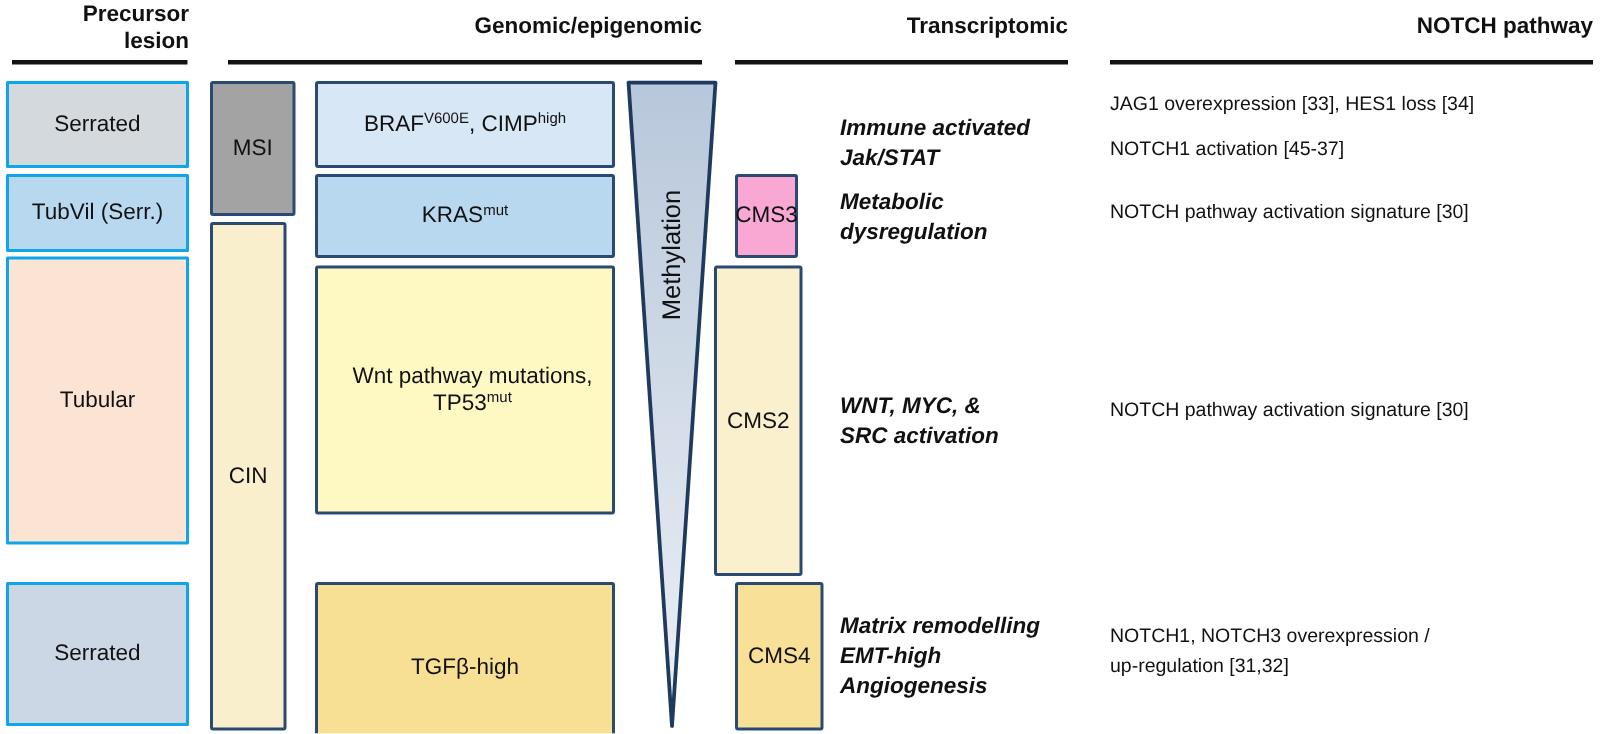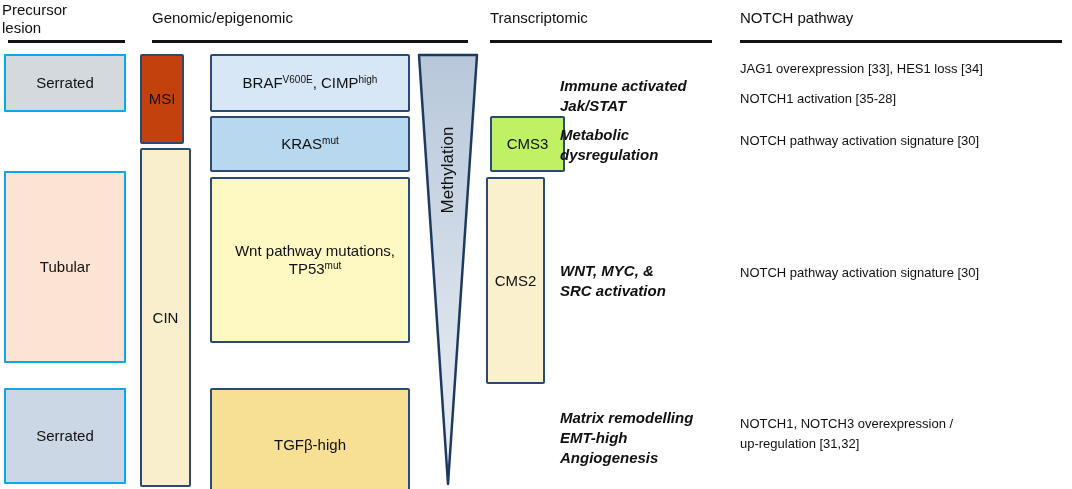--- a/index.html
+++ b/index.html
@@ -1,22 +1,22 @@
 <!DOCTYPE html>
 <html><head>
 <meta charset="utf-8">
 <style>
   html,body{margin:0;padding:0;background:#ffffff;}
   .canvas{
     position:relative; width:1072px; height:489px; background:#ffffff;
     font-family:"Liberation Sans", sans-serif; color:#111; overflow:hidden;
   }
   .hdr{
-    position:absolute; font-weight:normal; font-size:15px; line-height:18px;
-    text-align:left; color:#111;
+    position:absolute; font-weight:bold; font-size:15px; line-height:18px;
+    text-align:right; color:#111;
   }
   .rule{ position:absolute; height:3px; background:#121212; }
   .box{
     position:absolute; box-sizing:border-box; display:flex;
     align-items:center; justify-content:center; text-align:center;
     font-size:15px; line-height:18px; color:#111;
   }
   .b-dark{ border:2px solid #0ea5e9; border-radius:1px; }
   .b-navy{ border:2px solid #2b4a72; border-radius:2px; }
   sup{ font-size:10px; line-height:0; vertical-align:5px; }
@@ -47,28 +47,31 @@
 
   <div class="hdr" style="left:490px; top:9px; width:222px;">Transcriptomic</div>
   <div class="rule" style="left:490px; top:40px; width:222px;"></div>
 
   <div class="hdr" style="left:740px; top:9px; width:322px;">NOTCH pathway</div>
   <div class="rule" style="left:740px; top:40px; width:322px;"></div>
 
   <div class="box b-dark" style="left: 4px; top: 54px; width: 122px; height: 58px; background-color: rgb(212, 217, 222);">
     <span>Serrated</span>
   </div>
+  <div class="box b-dark" style="left: 4px; top: 116px; width: 122px; height: 52px; background-color: rgb(183, 216, 238);">
+    <span>TubVil (Serr.)</span>
+  </div>
   <div class="box b-dark" style="left: 4px; top: 171px; width: 122px; height: 192px; background-color: rgb(252, 228, 212);">
     <span>Tubular</span>
   </div>
   <div class="box b-dark" style="left: 4px; top: 388px; width: 122px; height: 96px; background-color: rgb(204, 215, 229);">
     <span>Serrated</span>
   </div>
 
-  <div class="box b-navy" style="left: 140px; top: 54px; width: 44px; height: 90px; background-color: #c2410c;">
+  <div class="box b-navy" style="left: 140px; top: 54px; width: 57px; height: 90px; background-color: #a3a3a3;">
     <span>MSI</span>
   </div>
   <div class="box b-navy" style="left: 140px; top: 148px; width: 51px; height: 339px; background-color: rgb(250, 239, 205);">
     <span>CIN</span>
   </div>
 
   <div class="box b-navy" style="left: 210px; top: 54px; width: 200px; height: 58px; background-color: rgb(215, 231, 246);">
     <span><span>BRAF</span><sup>V600E</sup><span>, CIMP</span><sup>high</sup></span>
   </div>
   <div class="box b-navy" style="left: 210px; top: 116px; width: 200px; height: 56px; background-color: rgb(183, 216, 238);">
@@ -85,39 +88,42 @@
     <defs>
       <linearGradient id="methGrad" x1="0" y1="0" x2="0" y2="1">
         <stop offset="0" stop-color="#b7c7da"></stop>
         <stop offset="1" stop-color="#eef1f6"></stop>
       </linearGradient>
     </defs>
     <polygon points="3,2 61,2 32,431" fill="url(#methGrad)" stroke-width="2.5" stroke-linejoin="round" stroke="#1e3a5f"></polygon>
   </svg>
   <div class="meth">Methylation</div>
 
-  <div class="box b-navy" style="left: 490px; top: 116px; width: 75px; height: 56px; background-color: #bef264; justify-content: center;">
+  <div class="box b-navy" style="left: 490px; top: 116px; width: 42px; height: 56px; background-color: #f9a8d4; justify-content: center;">
     <span>CMS3</span>
   </div>
-  <div class="box b-navy" style="left: 486px; top: 177px; width: 59px; height: 207px; background-color: rgb(251, 240, 205);">
+  <div class="box b-navy" style="left: 476px; top: 177px; width: 59px; height: 207px; background-color: rgb(251, 240, 205);">
     <span>CMS2</span>
+  </div>
+  <div class="box b-navy" style="left: 490px; top: 388px; width: 59px; height: 99px; background-color: rgb(248, 225, 150);">
+    <span>CMS4</span>
   </div>
 
   <div class="desc" style="top:58px; height:58px;align-items:flex-end;">
     <span>Immune activated<br>Jak/STAT</span>
   </div>
   <div class="desc" style="top:117px; height:56px;">
     <span>Metabolic<br>dysregulation</span>
   </div>
   <div class="desc" style="top:177px; height:207px;">
     <span>WNT, MYC, &amp;<br>SRC activation</span>
   </div>
   <div class="desc" style="top:388px; height:99px;">
     <span>Matrix remodelling<br>EMT-high<br>Angiogenesis</span>
   </div>
 
   <div class="notch-line" style="top:59px;">JAG1 overexpression [33], HES1 loss [34]</div>
-  <div class="notch-line" style="top:89px;">NOTCH1 activation [35-28]</div>
+  <div class="notch-line" style="top:89px;">NOTCH1 activation [45-37]</div>
   <div class="notch-line" style="top:131px;">NOTCH pathway activation signature [30]</div>
   <div class="notch-line" style="top:263px;">NOTCH pathway activation signature [30]</div>
   <div class="notch-line" style="top:414px;">NOTCH1, NOTCH3 overexpression /<br>up-regulation [31,32]</div>
 
 </div>
 
 </body></html>

